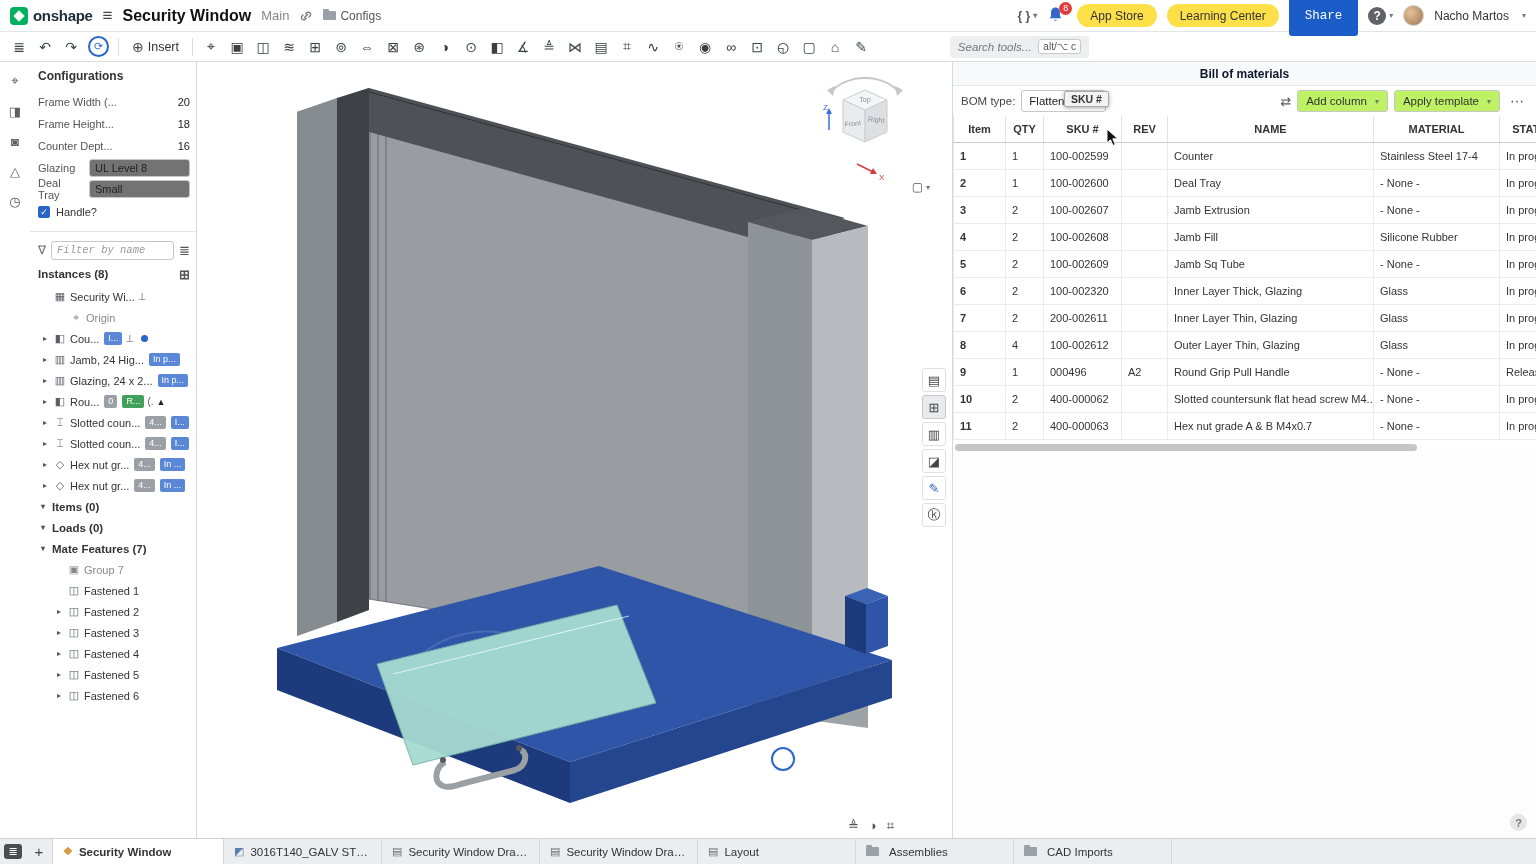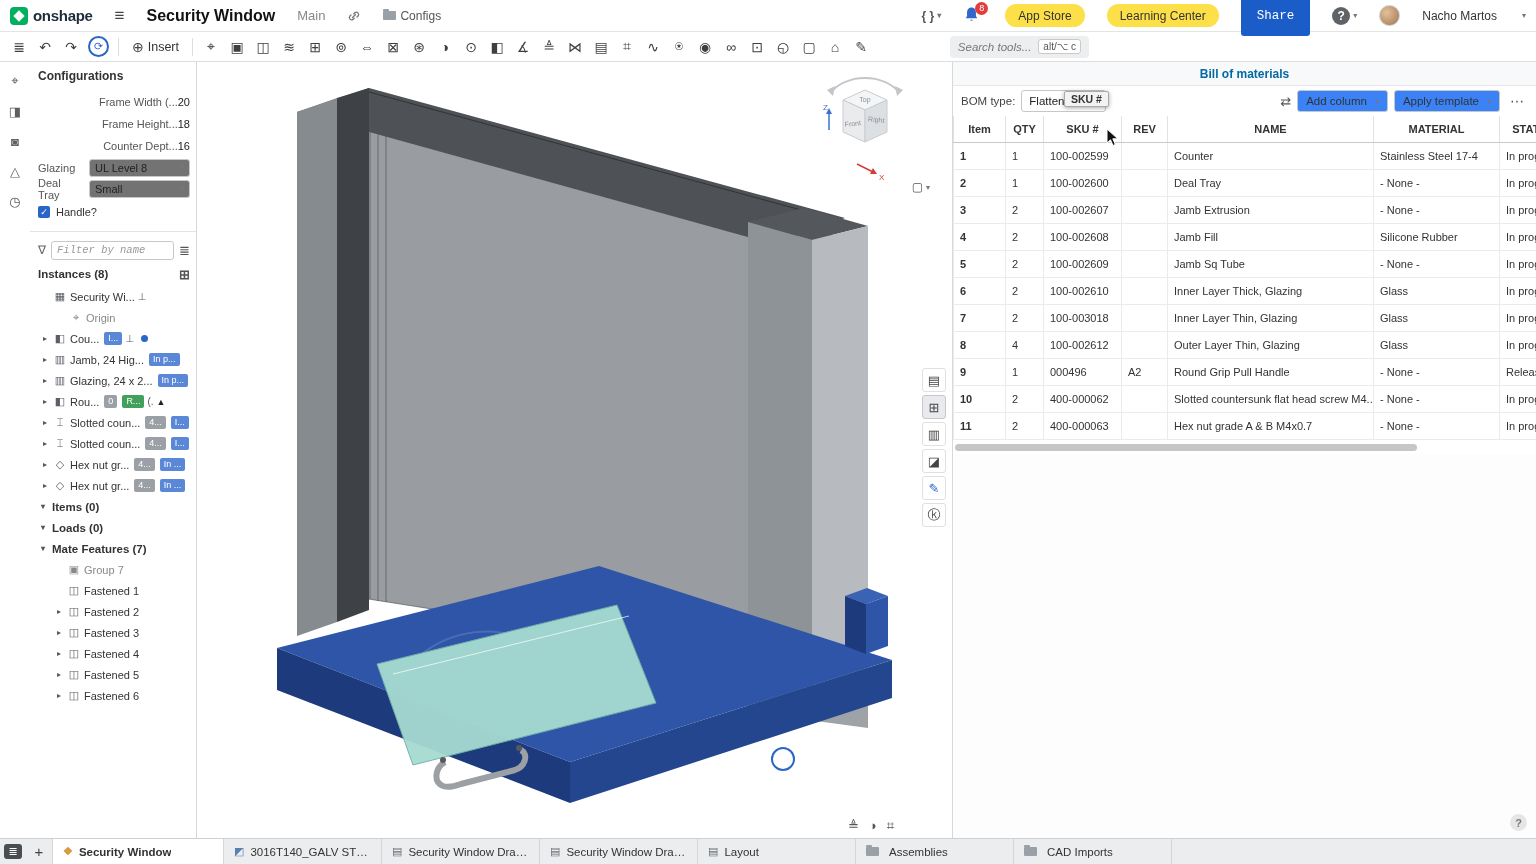--- a/index.html
+++ b/index.html
@@ -1,21 +1,21 @@
 <!DOCTYPE html>
 <html><head>
 <meta charset="utf-8">
 <style>
   html,body{margin:0;width:1536px;height:864px;overflow:hidden;background:#fff;
     font-family:"Liberation Sans",sans-serif;color:#333;font-size:12px}
   *{box-sizing:border-box}
 
   
   .app-header{position:absolute;top:0;left:0;right:0;height:32px;display:flex;align-items:center;
-    gap:22px;padding:0 10px;background:#fff;border-bottom:1px solid #e4e4e4;z-index:30}
+    gap:10px;padding:0 10px;background:#fff;border-bottom:1px solid #e4e4e4;z-index:30}
   .logo{display:flex;align-items:center;gap:5px}
   .logo-mark{width:18px;height:18px;background:#00b05f;border-radius:4px;position:relative}
   .logo-mark::before{content:"";position:absolute;left:5px;top:5px;width:8px;height:8px;background:#fff;transform:rotate(45deg)}
   .logo-text{font-size:15px;font-weight:bold;color:#1d2b3a;letter-spacing:-.3px}
   .i-ham{font-size:17px;color:#444;cursor:pointer}
   .i-ham::before{content:"≡"}
   .doc-title{font-size:16px;font-weight:bold;color:#111}
   .doc-ws{font-size:13px;color:#888}
   .hicon{color:#666;display:flex;align-items:center}
   .folder-ic{width:13px;height:9px;background:#9aa0a8;border-radius:1px;position:relative;display:inline-block;margin-right:4px}
@@ -55,21 +55,21 @@
 
   
   .left-strip{position:absolute;left:0;top:62px;width:30px;bottom:26px;background:#fff;padding-top:8px;
     display:flex;flex-direction:column;align-items:center;gap:8px;z-index:10}
   .strip-btn{width:22px;height:22px;display:flex;align-items:center;justify-content:center;font-size:13px;color:#5b6066;cursor:pointer}
 
   
   .left-panel{position:absolute;left:30px;top:62px;width:167px;bottom:26px;background:#fff;
     border-right:1px solid #d8d8d8;padding:5px 6px 0 8px;overflow:hidden;z-index:10;font-size:11px}
   .cfg-title{font-size:12px;font-weight:bold;color:#333;margin:2px 0 8px}
-  .cfg-row{display:flex;justify-content:flex-end;align-items:center;height:22px;color:#555}
+  .cfg-row{display:flex;justify-content:space-between;align-items:center;height:22px;color:#555}
   .cfg-value{color:#222}
   .cfg-sel-row{display:flex;align-items:center;height:21px;gap:5px;color:#555}
   .cfg-sel-label{width:46px;flex:none}
   .cfg-select{flex:1;height:18px;border:1px solid #c7c7c7;border-radius:3px;background:#737373;display:flex;
     align-items:center;justify-content:space-between;padding:0 5px;color:#222;cursor:pointer}
   .cfg-check{display:flex;align-items:center;gap:6px;height:22px;margin-top:2px;color:#333}
   .checkbox{width:12px;height:12px;background:#2a66c8;border-radius:2px;color:#fff;font-size:9px;line-height:12px;text-align:center}
   .checkbox::before{content:"✓"}
   .pdiv{border-top:1px solid #e3e3e3;margin:8px -6px 6px -8px}
   .filter-row{display:flex;align-items:center;gap:5px;height:24px}
@@ -109,30 +109,30 @@
     color:#444;background:#fff;border:1px solid #e0e0e0;border-radius:3px;cursor:pointer}
   .rail-btn.active{background:#e8eaed;border-color:#c6c8cb}
   .rail-btn.blue{color:#2a66c8}
   .view-bottom-tools{position:absolute;right:58px;bottom:4px;display:flex;gap:10px}
   .vb-btn{font-size:13px;color:#555;cursor:pointer}
 
   
   .bom-panel{position:absolute;right:0;top:62px;width:584px;bottom:26px;background:#fdfdfd;
     border-left:1px solid #d8d8d8;display:flex;flex-direction:column;overflow:hidden;z-index:10}
   .bom-titlebar{height:24px;background:#f7f9fb;border-bottom:1px solid #e7e7e7;display:flex;align-items:center;justify-content:center}
-  .bom-title{font-size:12px;font-weight:bold;color:#0369a1}
+  .bom-title{font-size:12px;font-weight:bold;color:#0f172a}
   .bom-controls{height:30px;display:flex;align-items:center;gap:6px;padding:0 8px;position:relative;background:#fff}
   .bom-type-label{font-size:11.5px;color:#444}
   .bom-select{height:22px;border:1px solid #c7c7c7;border-radius:3px;background:#fff;display:flex;align-items:center;
     gap:14px;padding:0 7px;font-size:11.5px;color:#222;cursor:pointer}
   .sku-ghost{position:absolute;left:111px;top:5px;background:#f3f3f3;border:1px solid #aaa;border-radius:2px;
     padding:1px 6px;font-size:10.5px;font-weight:bold;color:#333;box-shadow:0 1px 4px rgba(0,0,0,.35);z-index:5}
   .i-sync{margin-left:auto;color:#555;font-size:13px;cursor:pointer}
   .i-sync::before{content:"⇄"}
-  .btn-light{height:22px;border:1px solid #c7c7c7;border-radius:3px;background:#3b82f6;display:flex;align-items:center;
+  .btn-light{height:22px;border:1px solid #c7c7c7;border-radius:3px;background:#bef264;display:flex;align-items:center;
     gap:5px;padding:0 8px;font-size:11.5px;color:#333;cursor:pointer}
   .i-more{color:#555;font-size:14px;padding:0 4px;cursor:pointer}
   .i-more::before{content:"⋯"}
   .bom-table-wrap{overflow:hidden;background:#fff}
   table.bom{border-collapse:collapse;table-layout:fixed;width:606px;font-size:11px}
   table.bom th{height:26px;border:1px solid #e2e2e2;border-top:none;border-bottom:1px solid #c9c9c9;
     font-size:11px;font-weight:bold;color:#333;text-align:center;background:#fff;overflow:hidden;white-space:nowrap;cursor:pointer}
   table.bom td{height:27px;border:1px solid #ebebeb;padding:0 6px;color:#333;overflow:hidden;white-space:nowrap;background:#fff}
   td.item{font-weight:bold}
   .hscroll{height:10px;margin:4px 4px 0 2px;position:relative}
@@ -581,30 +581,30 @@
             <td class="">2</td>
             <td class="">100-002609</td>
             <td class=""></td>
             <td class="">Jamb Sq Tube</td>
             <td class="">- None -</td>
             <td class="">In progress</td>
           </tr>
           <tr>
             <td class="item">6</td>
             <td class="">2</td>
-            <td class="">100-002610</td>
+            <td class="">100-002320</td>
             <td class=""></td>
             <td class="">Inner Layer Thick, Glazing</td>
             <td class="">Glass</td>
             <td class="">In progress</td>
           </tr>
           <tr>
             <td class="item">7</td>
             <td class="">2</td>
-            <td class="">100-003018</td>
+            <td class="">200-002611</td>
             <td class=""></td>
             <td class="">Inner Layer Thin, Glazing</td>
             <td class="">Glass</td>
             <td class="">In progress</td>
           </tr>
           <tr>
             <td class="item">8</td>
             <td class="">4</td>
             <td class="">100-002612</td>
             <td class=""></td>

